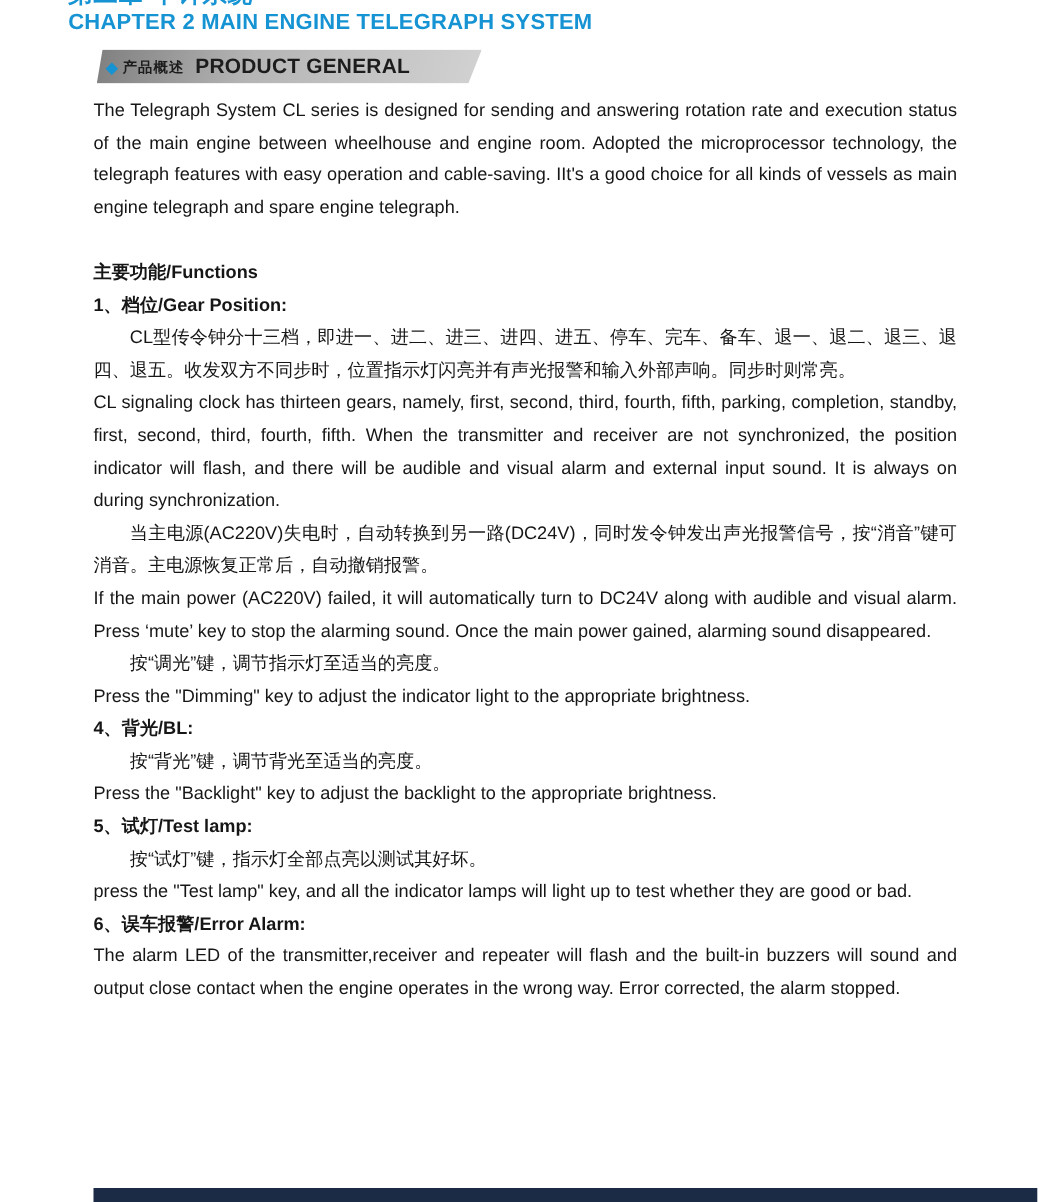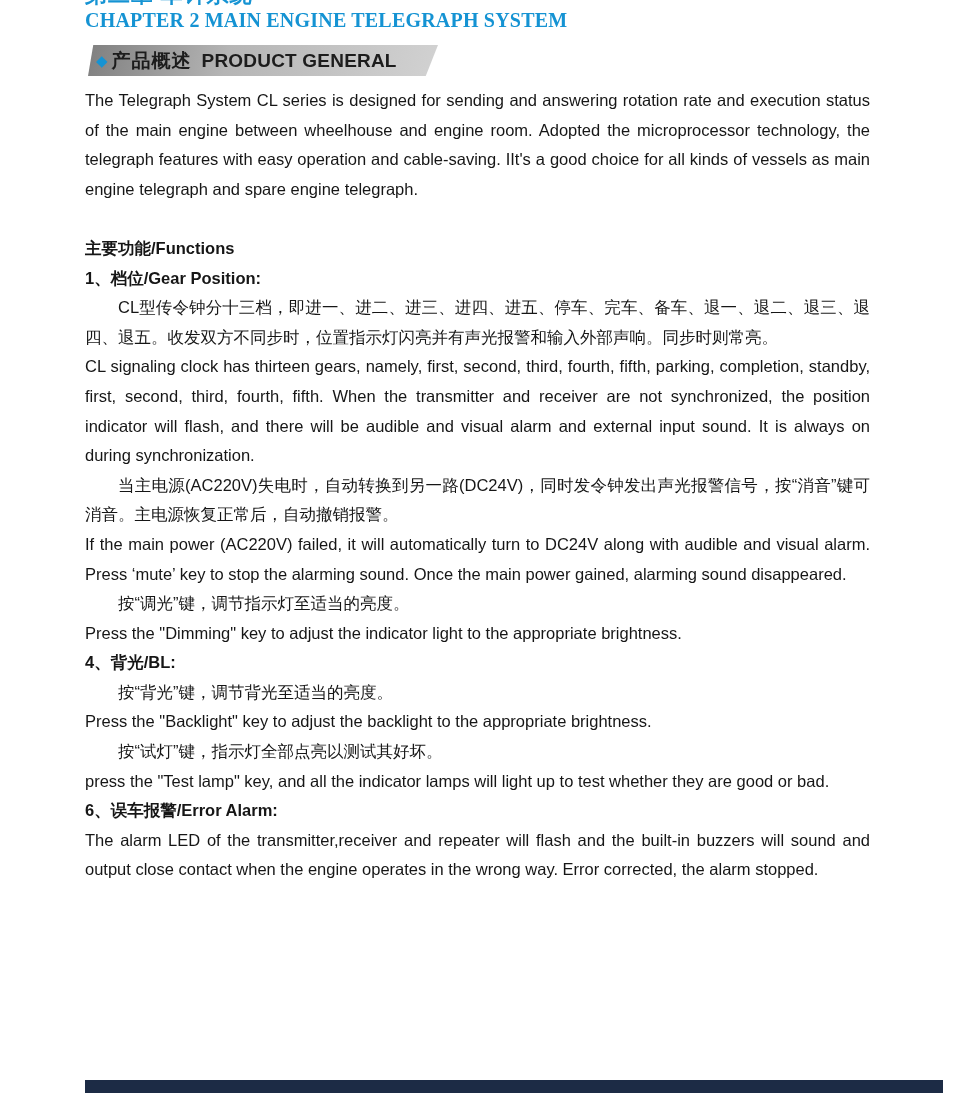--- a/index.html
+++ b/index.html
@@ -10,24 +10,23 @@
     overflow: hidden;
   }
   .page {
     position: relative;
     width: 957px; height: 1093px;
     background: #ffffff;
     overflow: hidden;
   }
   
   .chapter {
-    padding-left: 85px;
+    padding-left: 62px;
     overflow: hidden;
     height: 36px;
-    font-family: Liberation Serif, serif;
   }
   .chapter-cn {
     color: #1593d3;
     font-weight: bold;
     font-size: 22px;
     line-height: 24px;
     margin-top: -17px;
     letter-spacing: 1px;
   }
   .chapter-en {
@@ -49,21 +48,21 @@
     clip-path: polygon(1.5% 0, 100% 0, 96.5% 100%, 0 100%);
   }
   .diamond {
     color: #1593d3;
     font-size: 15px;
     margin-right: 4px;
   }
   .sec-cn {
     color: #1c1c1c;
     font-weight: bold;
-    font-size: 19px;
+    font-size: 13px;
     letter-spacing: 1px;
     margin-right: 10px;
   }
   .sec-en {
     color: #1c1c1c;
     font-weight: bold;
     font-size: 19px;
     letter-spacing: 0.2px;
   }
   
@@ -117,20 +116,21 @@
     <p class="indent">当主电源(AC220V)失电时，自动转换到另一路(DC24V)，同时发令钟发出声光报警信号，按“消音”键可消音。主电源恢复正常后，自动撤销报警。</p>
     <p>If the main power (AC220V) failed, it will automatically turn to DC24V along with audible and visual alarm. Press ‘mute’ key to stop the alarming sound. Once the main power gained, alarming sound disappeared.</p>
 
     <p class="indent">按“调光”键，调节指示灯至适当的亮度。</p>
     <p>Press the "Dimming" key to adjust the indicator light to the appropriate brightness.</p>
 
     <p class="bold">4、背光/BL:</p>
     <p class="indent">按“背光”键，调节背光至适当的亮度。</p>
     <p>Press the "Backlight" key to adjust the backlight to the appropriate brightness.</p>
 
+    <p class="bold">5、试灯/Test lamp:</p>
     <p class="indent">按“试灯”键，指示灯全部点亮以测试其好坏。</p>
     <p>press the "Test lamp" key, and all the indicator lamps will light up to test whether they are good or bad.</p>
 
     <p class="bold">6、误车报警/Error Alarm:</p>
     <p>The alarm LED of the transmitter,receiver and repeater will flash and the built-in buzzers will sound and output close contact when the engine operates in the wrong way. Error corrected, the alarm stopped.</p>
   </div>
 
   <div class="footer-bar"></div>
 
 </div>

